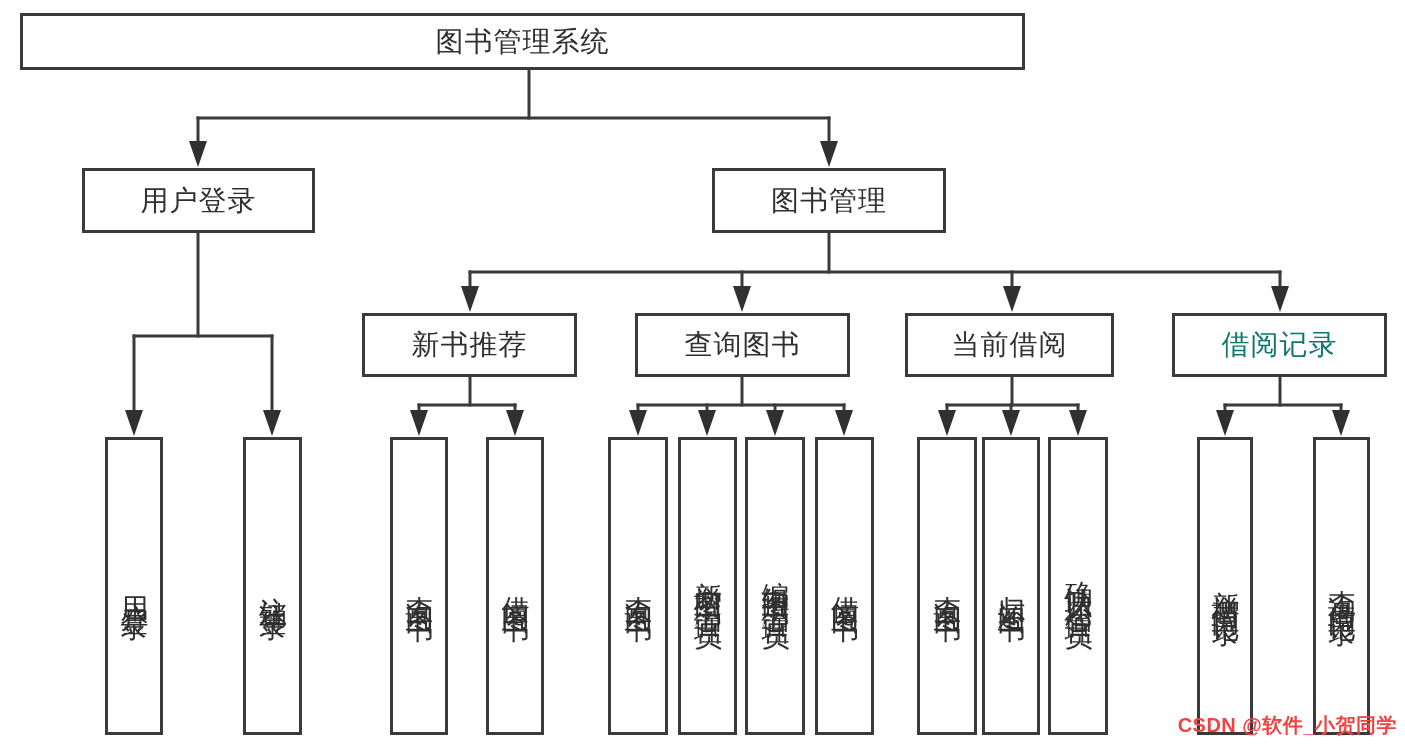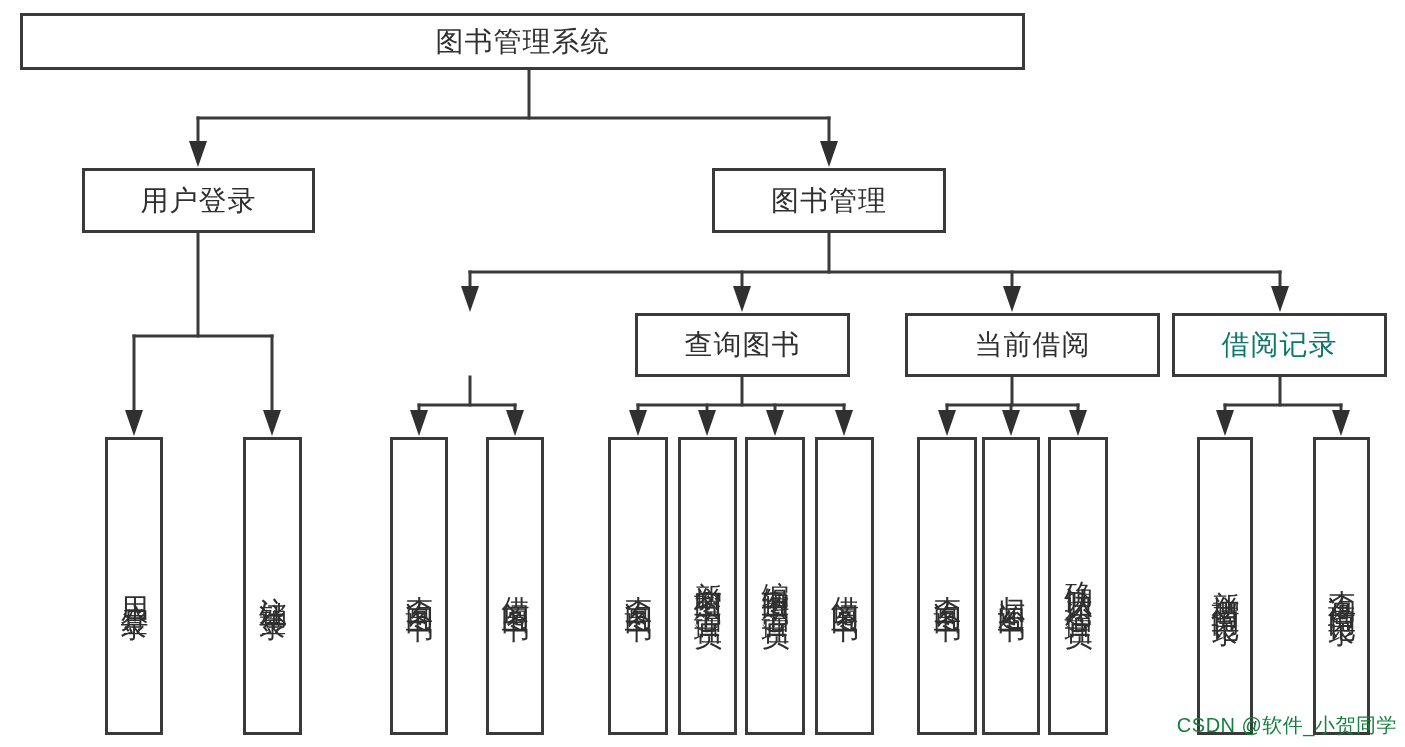--- a/index.html
+++ b/index.html
@@ -104,26 +104,27 @@
       <polygon points="1002,410 1020,410 1011,436" fill="#303030"></polygon>
       <line x1="1078" y1="405" x2="1078" y2="416" stroke="#3a3a3a" stroke-width="3" stroke-linecap="square"></line>
       <polygon points="1069,410 1087,410 1078,436" fill="#303030"></polygon>
       <line x1="1280" y1="377" x2="1280" y2="405" stroke="#3a3a3a" stroke-width="3" stroke-linecap="square"></line>
       <line x1="1225" y1="405" x2="1341" y2="405" stroke="#3a3a3a" stroke-width="3" stroke-linecap="square"></line>
       <line x1="1225" y1="405" x2="1225" y2="416" stroke="#3a3a3a" stroke-width="3" stroke-linecap="square"></line>
       <polygon points="1216,410 1234,410 1225,436" fill="#303030"></polygon>
       <line x1="1341" y1="405" x2="1341" y2="416" stroke="#3a3a3a" stroke-width="3" stroke-linecap="square"></line>
       <polygon points="1332,410 1350,410 1341,436" fill="#303030"></polygon>
     </svg>
-  <div id="watermark" style="color: #15803d;">CSDN @软件_小贺同学</div>
+  <div id="watermark" style="color: #ef4444; font-weight: bold;">CSDN @软件_小贺同学</div>
 <div class="node h" style="left: 20px; top: 13px; width: 1005px; height: 57px; border-color: rgb(58, 58, 58); color: rgb(47, 47, 47);">图书管理系统</div>
     <div class="node h" style="left: 82px; top: 168px; width: 233px; height: 65px; border-color: rgb(58, 58, 58); color: rgb(47, 47, 47);">用户登录</div>
     <div class="node h" style="left: 712px; top: 168px; width: 234px; height: 65px; border-color: rgb(58, 58, 58); color: rgb(47, 47, 47);">图书管理</div>
+    <div class="node h" style="left: 362px; top: 313px; width: 215px; height: 64px; border-color: rgb(58, 58, 58); color: rgb(47, 47, 47);">新书推荐</div>
     <div class="node h" style="left: 635px; top: 313px; width: 215px; height: 64px; border-color: rgb(58, 58, 58); color: rgb(47, 47, 47);">查询图书</div>
-    <div class="node h" style="left: 905px; top: 313px; width: 255px; height: 64px; border-color: rgb(58, 58, 58); color: rgb(47, 47, 47);">当前借阅</div>
+    <div class="node h" style="left: 905px; top: 313px; width: 209px; height: 64px; border-color: rgb(58, 58, 58); color: rgb(47, 47, 47);">当前借阅</div>
     <div class="node h" style="left: 1172px; top: 313px; width: 215px; height: 64px; border-color: rgb(58, 58, 58); color: #0f766e;">借阅记录</div>
     <div class="node v" style="left: 105px; top: 437px; width: 58px; height: 298px; border-color: rgb(58, 58, 58); color: rgb(47, 47, 47);">用户登录</div>
     <div class="node v" style="left: 243px; top: 437px; width: 59px; height: 298px; border-color: rgb(58, 58, 58); color: rgb(47, 47, 47);">注销登录</div>
     <div class="node v" style="left: 390px; top: 437px; width: 58px; height: 298px; border-color: rgb(58, 58, 58); color: rgb(47, 47, 47);">查询图书</div>
     <div class="node v" style="left: 486px; top: 437px; width: 58px; height: 298px; border-color: rgb(58, 58, 58); color: rgb(47, 47, 47);">借阅图书</div>
     <div class="node v" style="left: 608px; top: 437px; width: 60px; height: 298px; border-color: rgb(58, 58, 58); color: rgb(47, 47, 47);">查询图书</div>
     <div class="node v" style="left: 678px; top: 437px; width: 59px; height: 298px; border-color: rgb(58, 58, 58); color: rgb(47, 47, 47);">新增图书（管理员）</div>
     <div class="node v" style="left: 745px; top: 437px; width: 60px; height: 298px; border-color: rgb(58, 58, 58); color: rgb(47, 47, 47);">编辑图书（管理员）</div>
     <div class="node v" style="left: 815px; top: 437px; width: 59px; height: 298px; border-color: rgb(58, 58, 58); color: rgb(47, 47, 47);">借阅图书</div>
     <div class="node v" style="left: 917px; top: 437px; width: 60px; height: 298px; border-color: rgb(58, 58, 58); color: rgb(47, 47, 47);">查询图书</div>

